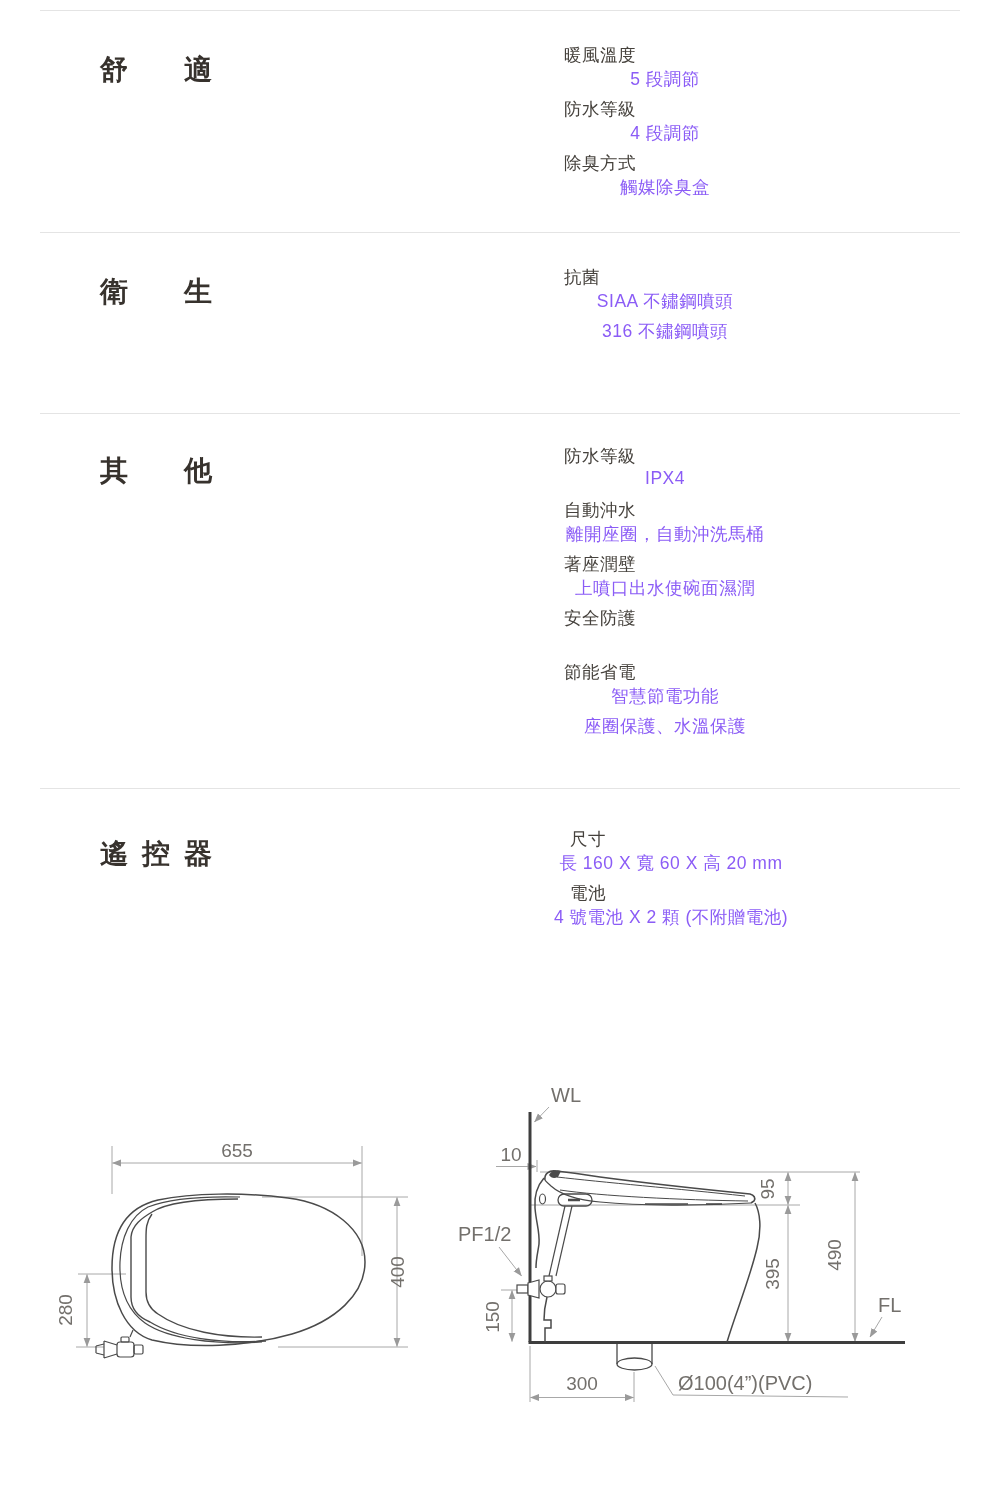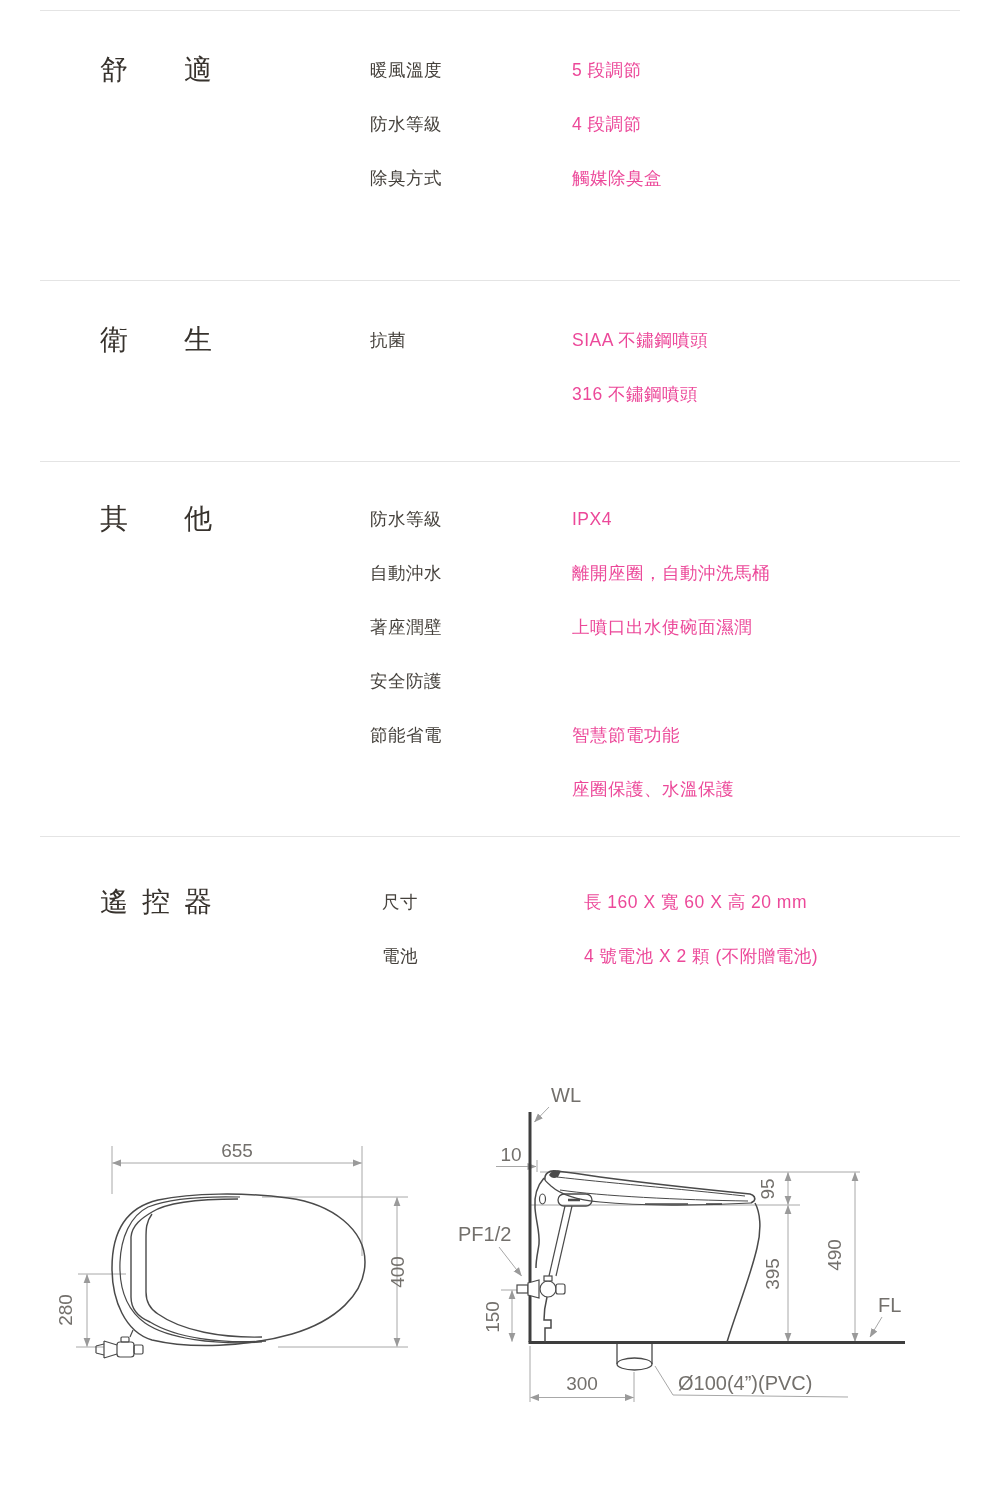--- a/index.html
+++ b/index.html
@@ -4,32 +4,32 @@
 <style>
   html,body{margin:0;padding:0;}
   body{
     width:1000px;height:1500px;background:#ffffff;position:relative;overflow:hidden;
     font-family:"Liberation Sans","DejaVu Sans",sans-serif;
     -webkit-font-smoothing:antialiased;
   }
   .spec{position:absolute;left:40px;right:40px;top:10px;}
   .section{border-top:1px solid #e4e4e4;display:flex;}
   .section.s1{padding:32px 0 27px;}
-  .section.s2{padding:32px 0 40px;margin-top:48px;}
+  .section.s2{padding:32px 0 40px;}
   .section.s3{padding:30px 0 20px;}
   .section.s4{padding:38px 0 0;gap:12px;}
   .heading-col{width:270px;padding-left:60px;flex:none;}
   .heading{
-    width:112px;font-size:28px;font-weight:400;color:#37322d;line-height:54px;
+    width:112px;font-size:28px;font-weight:700;color:#37322d;line-height:54px;
     text-align:justify;text-align-last:justify;-moz-text-align-last:justify;
   }
   .rows{flex:1;}
-  .row{display:flex;height:54px;align-items:center;}
+  .row{display:flex;height:54px;align-items:center;flex-direction:column;}
   .label{width:202px;flex:none;font-size:17.5px;color:#45413c;letter-spacing:.5px;}
-  .value{font-size:17.5px;color:#ec4899;letter-spacing:.5px;}
+  .value{font-size:17.5px;color:#8b5cf6;letter-spacing:.5px;}
   .diagrams{position:absolute;left:0;top:1080px;width:1000px;height:420px;}
   svg text{font-family:"Liberation Sans","DejaVu Sans",sans-serif;fill:#73706c;}
   .dimtxt{font-size:19px;}
   .lbltxt{font-size:20px;}
 </style>
 </head>
 <body>
 
 <div class="spec">
 

